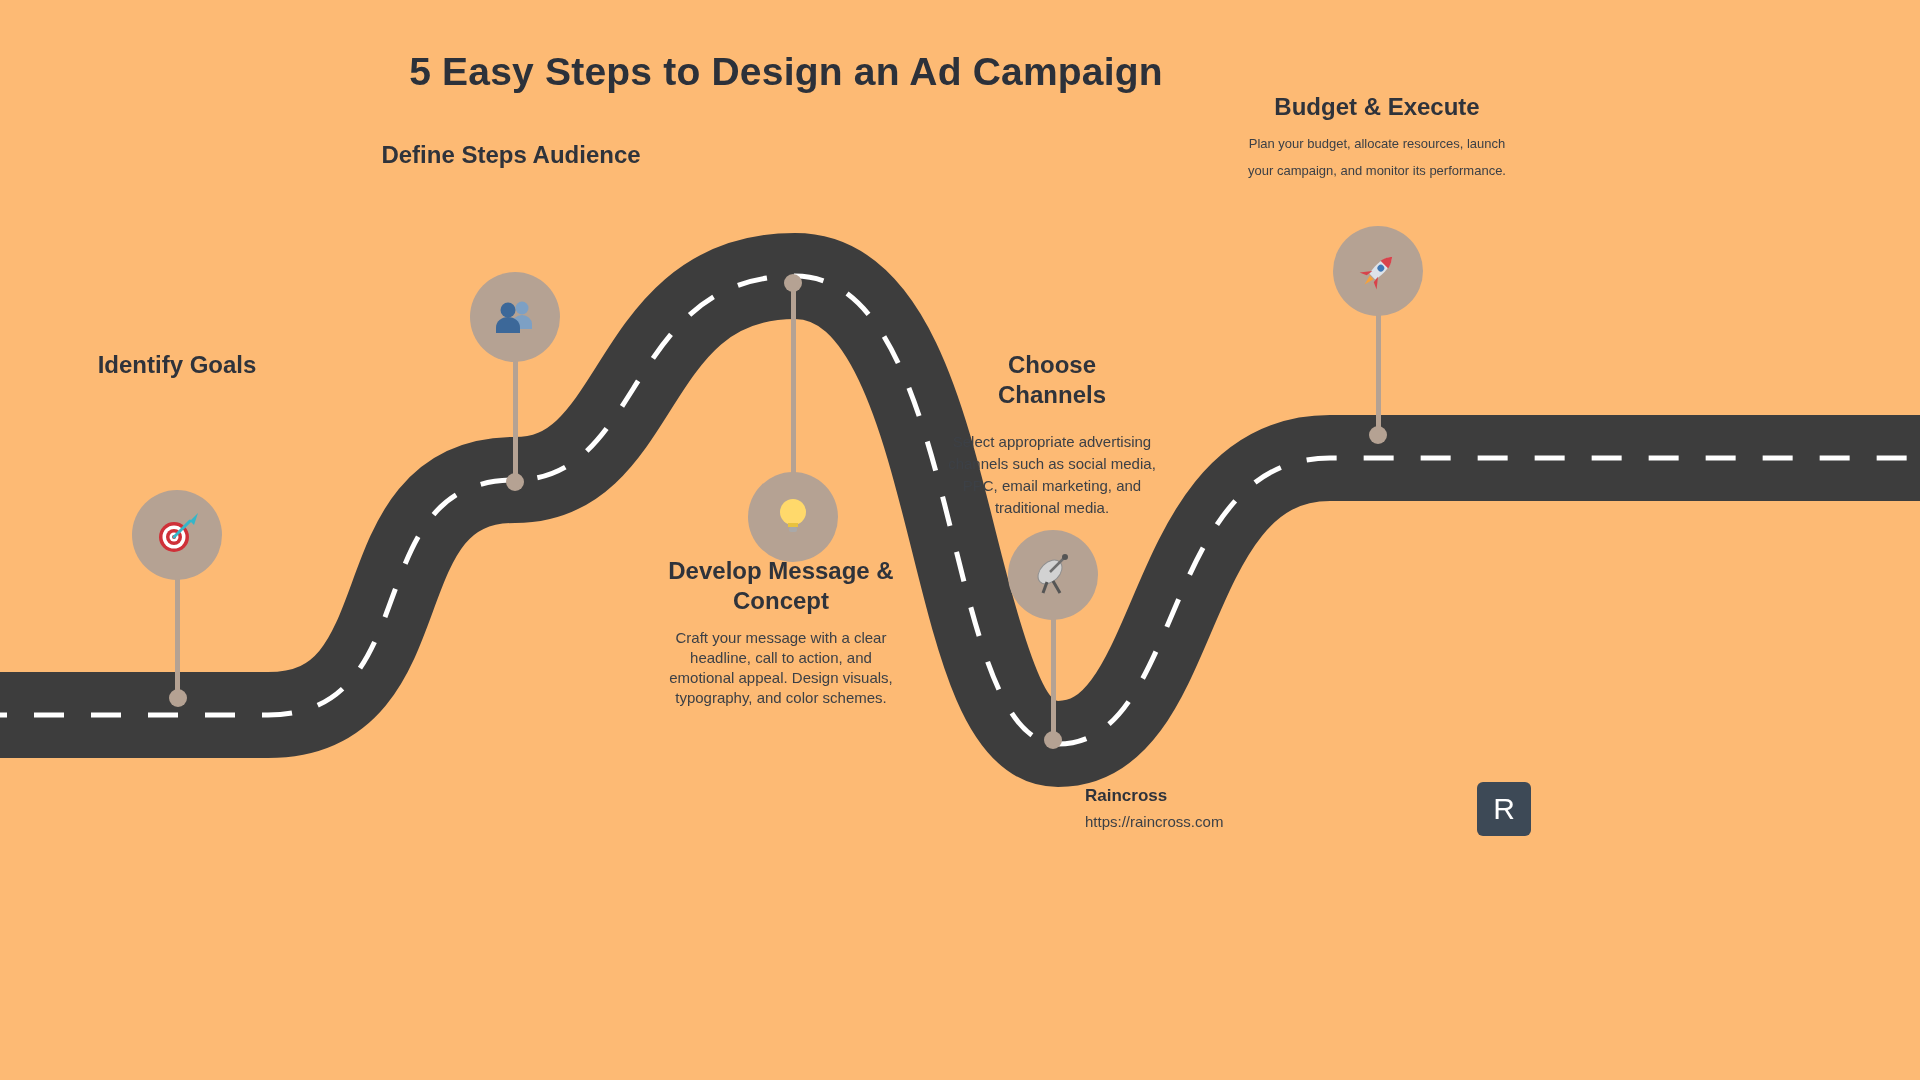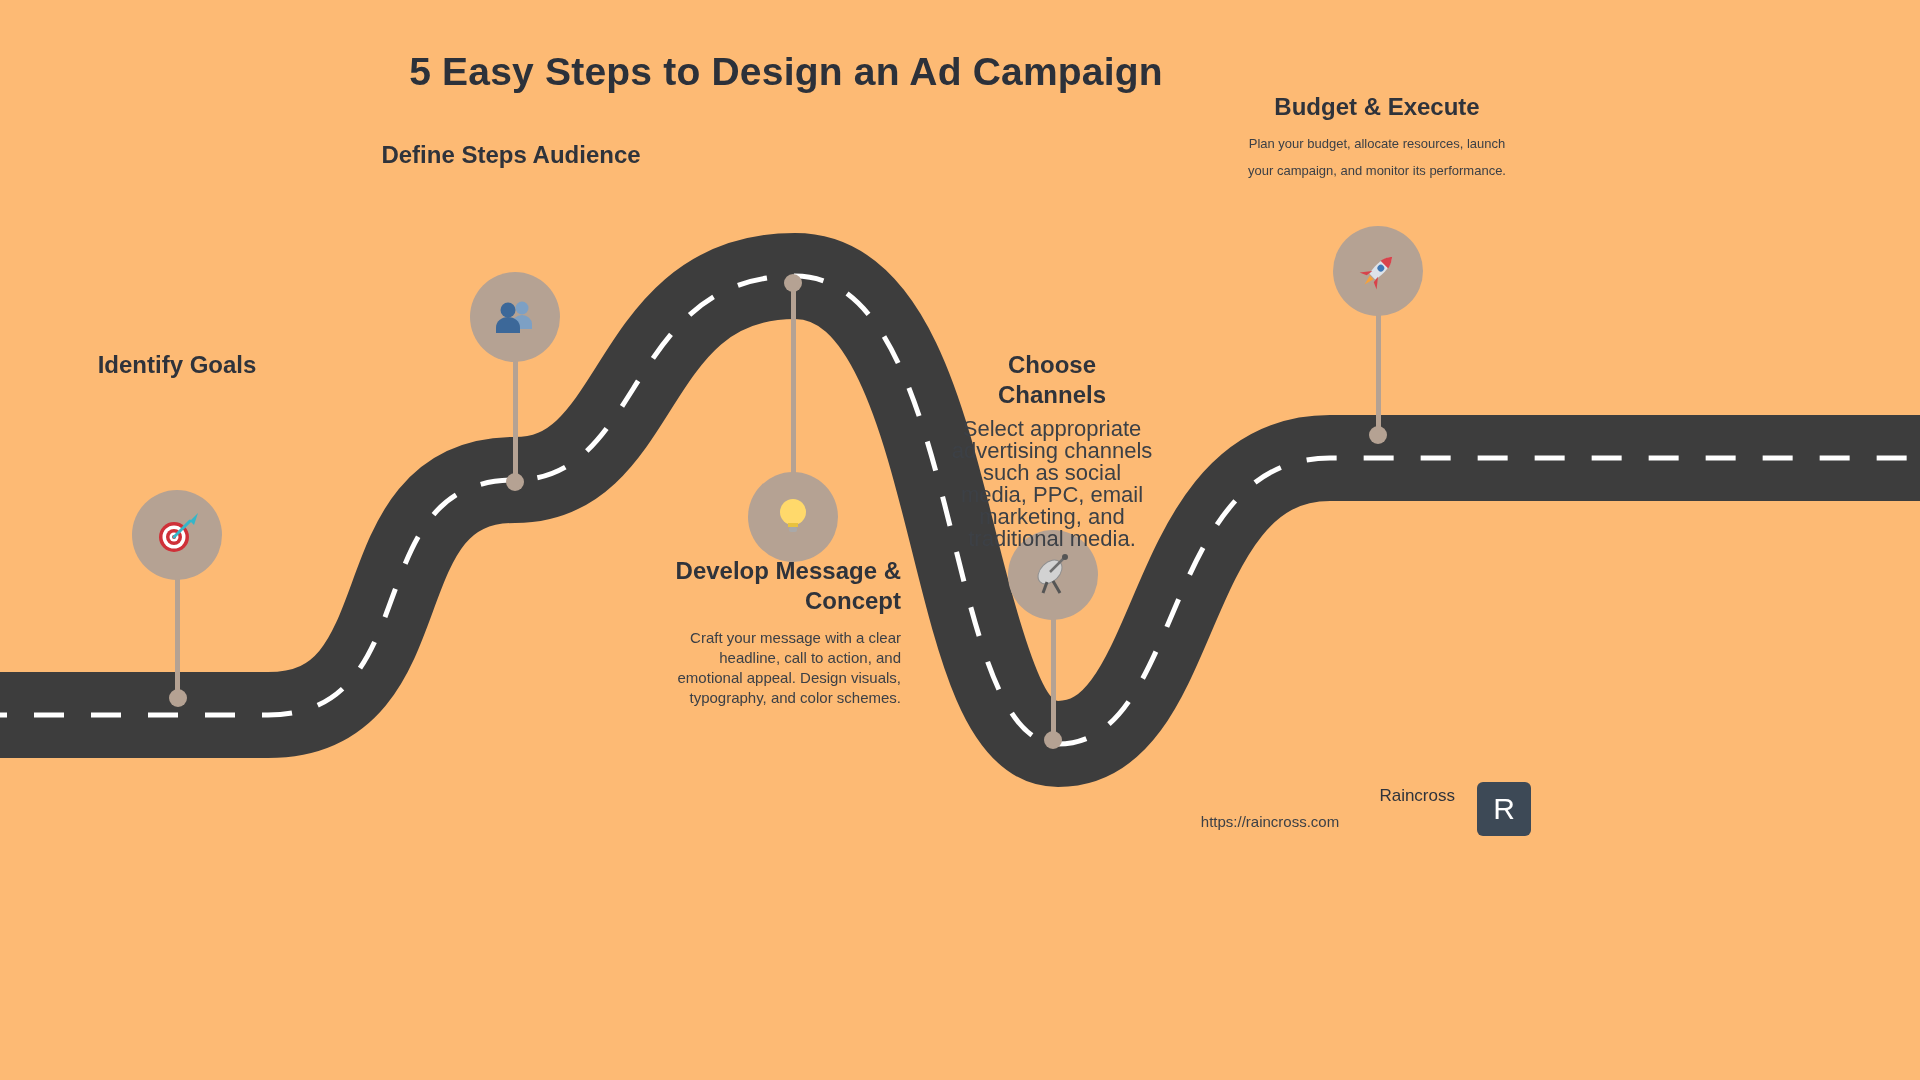--- a/index.html
+++ b/index.html
@@ -16,37 +16,37 @@
   }
   .step-text{position:absolute;text-align:center;z-index:3;}
   .step-title{
     font-size:24px;font-weight:bold;color:#2f333b;line-height:30px;margin:0 auto;
   }
   .step-desc{
     font-size:13px;color:#3c4046;line-height:27px;margin-top:8px;
   }
   .step3 .step-desc{font-size:15px;line-height:20px;margin-top:12px;}
   .step4 .step-title{max-width:150px;}
-  .step4 .step-desc{font-size:22px;line-height:22px;margin-top:8px;}
+  .step4 .step-desc{font-size:15px;line-height:22px;margin-top:21px;}
   .marker-circle{
     position:absolute;width:90px;height:90px;border-radius:50%;
     background:#b5a293;display:flex;align-items:center;justify-content:center;
     z-index:2;
   }
   .stem{position:absolute;width:5px;background:#b5a293;z-index:1;}
   .dot{
     position:absolute;width:18px;height:18px;border-radius:50%;
     background:#b5a293;z-index:2;
   }
   .footer-brand{
-    position:absolute;left:1085px;top:786px;width:370px;text-align:right;
-    font-size:17px;font-weight:normal;color:#2f333b;z-index:3;
+    position:absolute;left:1085px;top:786px;width:370px;text-align:left;
+    font-size:17px;font-weight:bold;color:#2f333b;z-index:3;
   }
   .footer-url{
-    position:absolute;left:1085px;top:813px;width:370px;text-align:center;
+    position:absolute;left:1085px;top:813px;width:370px;text-align:left;
     font-size:15px;color:#3c4046;z-index:3;
   }
   .footer-logo{
     position:absolute;left:1477px;top:782px;width:54px;height:54px;
     background:#3d4956;border-radius:6px;display:flex;align-items:center;
     justify-content:center;color:#ffffff;font-size:30px;font-weight:400;z-index:3;
   }
 </style>
 </head>
 <body>
@@ -88,21 +88,21 @@
         <circle cx="31" cy="15" r="6.5"></circle>
         <path d="M21,36 v-5 a10,9 0 0 1 20,0 v5 z"></path>
       </g>
       <g fill="#3c6899">
         <circle cx="17" cy="17" r="7.5"></circle>
         <path d="M5,40 v-5.5 a12,10.5 0 0 1 24,0 V40 z"></path>
       </g>
     </svg>
   </div>
 
-  <div class="step-text step3" style="left:661px;top:556px;width:240px;text-align:right;">
+  <div class="step-text step3" style="left:661px;top:556px;width:240px;">
     <div class="step-title">Develop Message &amp; Concept</div>
     <div class="step-desc">Craft your message with a clear headline, call to action, and emotional appeal. Design visuals, typography, and color schemes.</div>
   </div>
   <div class="stem" style="left:791px;top:282px;height:192px;"></div>
   <div class="dot" style="left:784px;top:274px;"></div>
   <div class="marker-circle" style="left:748px;top:472px;">
     <svg width="48" height="48" viewBox="0 0 48 48">
       <circle cx="24" cy="19" r="13" fill="#ffd96b"></circle>
       <path d="M19,30 h10 v4 h-10 z" fill="#e8c23f"></path>
       <rect x="20" y="34" width="8" height="5" rx="2" fill="#a9a9a9"></rect>

